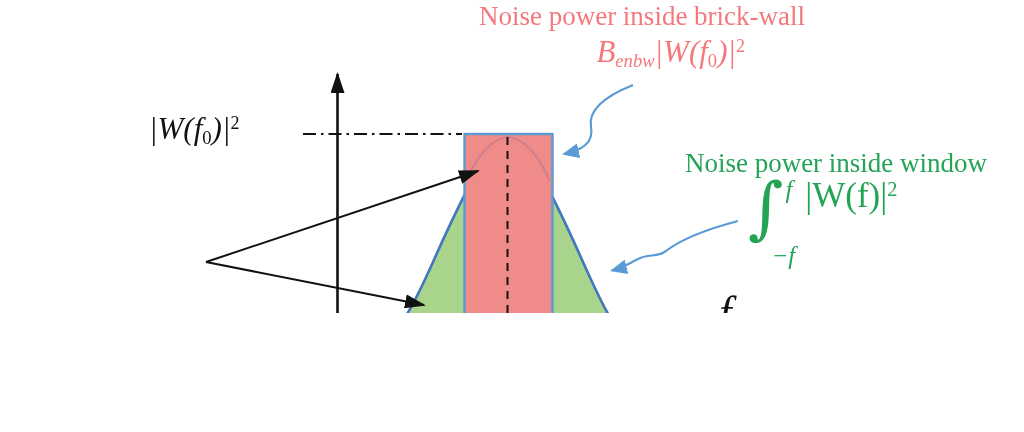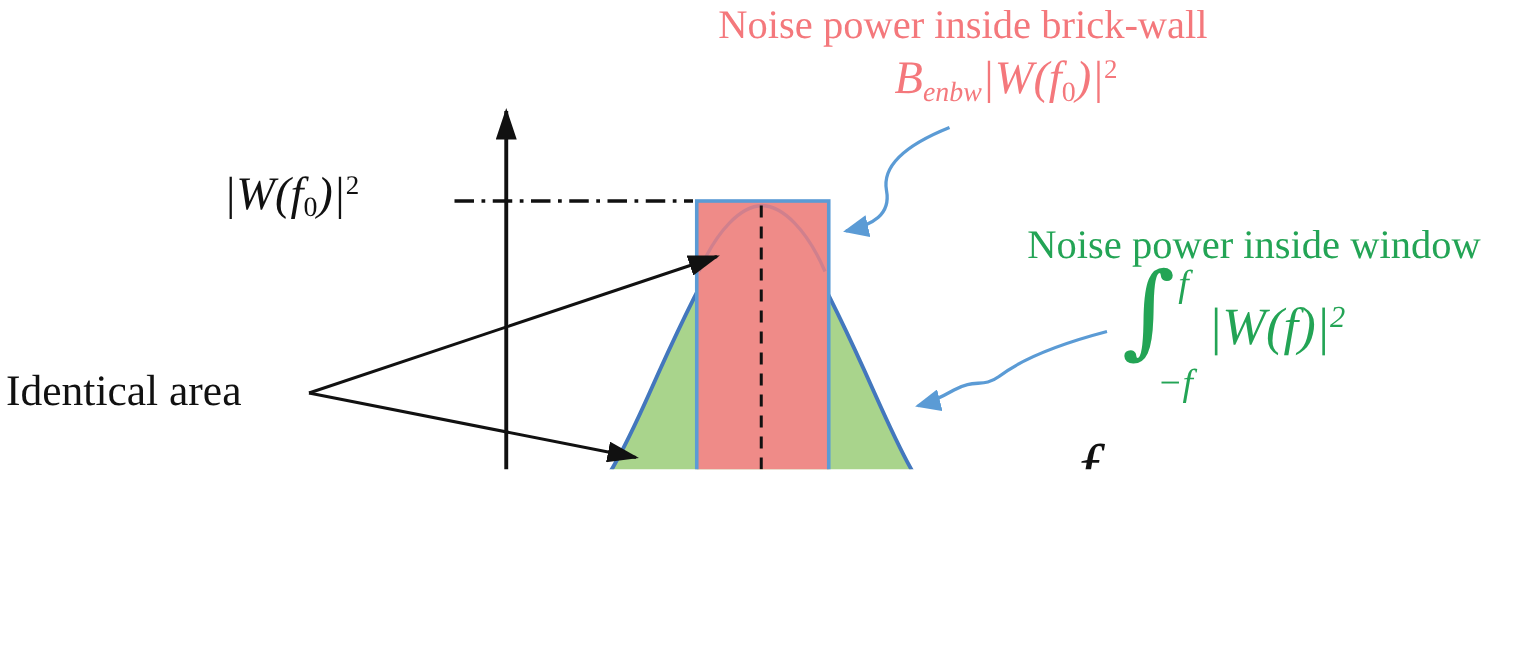--- a/index.html
+++ b/index.html
@@ -11,21 +11,21 @@
   .ss-sub{font-size:.6em;vertical-align:-0.28em;}
   .ss-sup{font-size:.58em;vertical-align:0.55em;}
   .red-title{left:424px;top:1px;width:436px;text-align:center;font-size:27px;color:var(--red-text);}
   .red-formula{left:505px;top:34px;width:240px;text-align:right;font-size:31px;color:var(--red-text);}
   .green-title{left:646px;top:148px;width:380px;text-align:center;font-size:27px;color:var(--green-text);}
   .green-formula{left:748px;top:176px;display:flex;align-items:flex-start;color:var(--green-text);}
   .int-sign{font-size:68px;line-height:0.95;font-family:"DejaVu Serif",serif;}
   .limits{display:flex;flex-direction:column;justify-content:space-between;height:94px;font-size:25px;font-style:italic;}
   .lim-up{margin-left:2px;}
   .lim-lo{margin-left:-12px;}
-  .int-body{font-size:35px;margin-left:10px;margin-top:22px;font-style:italic;}
+  .int-body{font-size:35px;margin-left:10px;}
   .peak-label{left:149px;top:111px;font-size:31px;}
   .identical{left:4px;top:245px;font-size:29px;}
   .f-axis{left:719px;top:286px;font-size:45px;font-style:italic;}
   .f0-label{left:478px;top:381px;width:64px;text-align:center;font-size:42px;font-style:italic;}
   .benbw{left:585px;top:354px;font-size:33px;font-style:italic;}
   .watermark{left:146px;top:380px;font-size:30px;letter-spacing:1px;
              font-family:"Liberation Sans","DejaVu Sans",sans-serif;color:var(--watermark-gray);}
   
   .green-area{fill:var(--green-fill);stroke:none;}
   .curve{fill:none;stroke:var(--curve-blue);stroke-width:2.6;stroke-linecap:round;}
@@ -98,17 +98,16 @@
       <span class="lim-up">f</span>
       <span class="lim-lo">−f</span>
     </span>
     <span class="int-body"><span>|W(f)|</span><span class="ss-sup">2</span></span>
   </div>
 
   <div class="abs peak-label">
     <span class="it">|W(f</span><span class="ss-sub">0</span><span class="it">)|</span><span class="ss-sup">2</span>
   </div>
 
-  <div class="abs identical">Identical area</div>
 
   <div class="abs f-axis">f</div>
 
 </div>
 
 </body></html>

